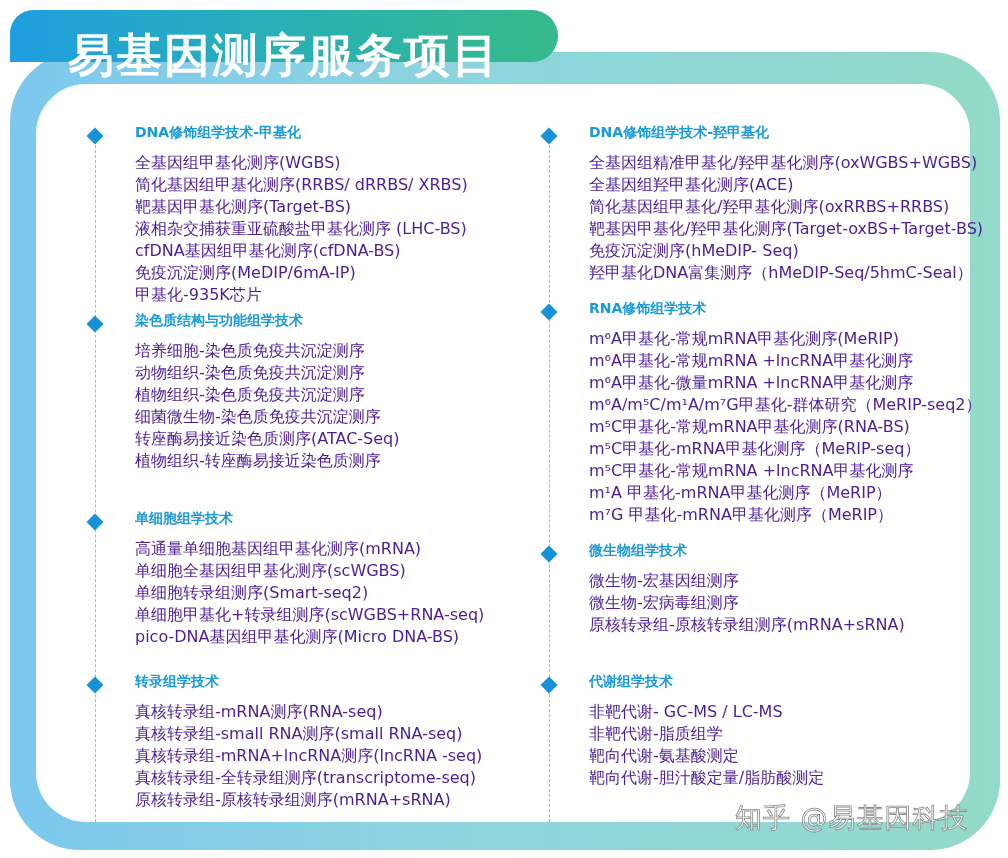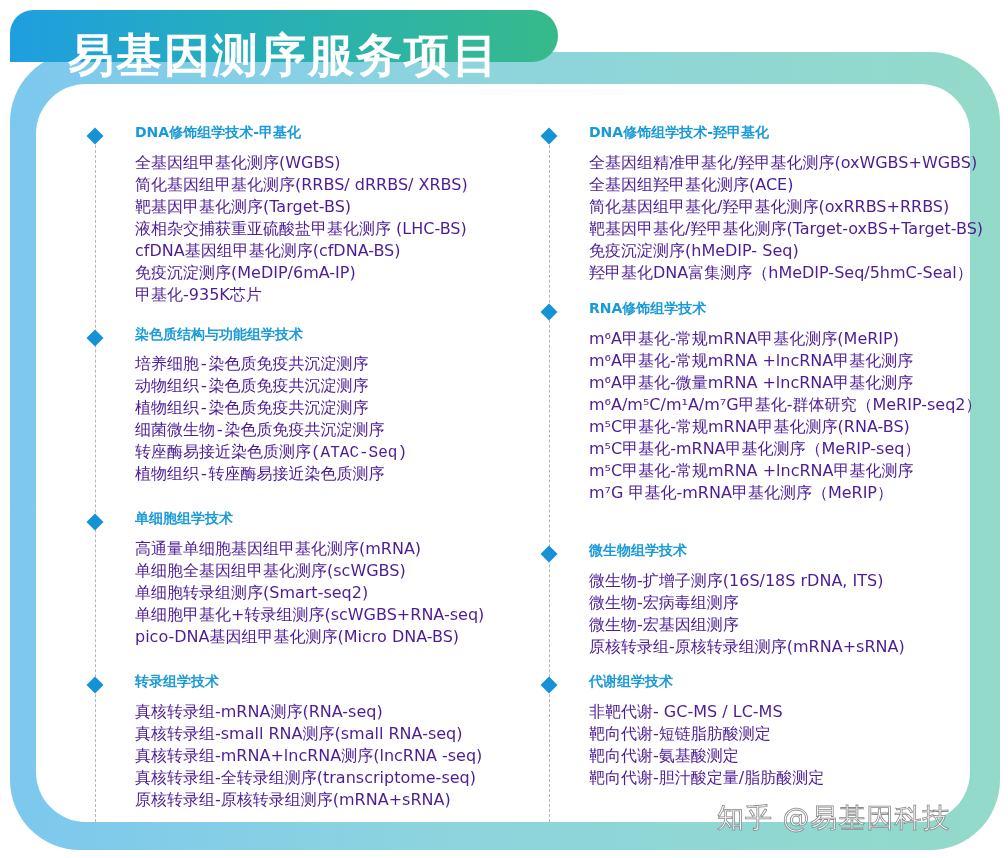--- a/index.html
+++ b/index.html
@@ -42,21 +42,21 @@
   }
   .sec-title {
     position:absolute; left:49px; top:2px; font-size:14px; font-weight:bold;
     color:#1a9ad9; white-space:nowrap;
   }
   .items { list-style:none; margin:0; padding:0 0 0 49px; }
   .items li {
     font-size:16px; color:#4c1d95; line-height:22px; height:22px; white-space:nowrap;
   }
   .watermark {
-    position:absolute; left:717px; top:800px; font-size:27px; color:rgba(255,255,255,0.85);
+    position:absolute; left:735px; top:800px; font-size:27px; color:rgba(255,255,255,0.85);
     -webkit-text-stroke:0.8px #8a8a8a; letter-spacing:1px; white-space:nowrap;
   }
 </style>
 </head>
 <body>
 
 <div class="frame-outer"></div>
 <div class="frame-inner"></div>
 
 <div class="title-tab">
@@ -75,21 +75,21 @@
       <li>全基因组甲基化测序(WGBS)</li>
       <li>简化基因组甲基化测序(RRBS/ dRRBS/ XRBS)</li>
       <li>靶基因甲基化测序(Target-BS)</li>
       <li>液相杂交捕获重亚硫酸盐甲基化测序 (LHC-BS)</li>
       <li>cfDNA基因组甲基化测序(cfDNA-BS)</li>
       <li>免疫沉淀测序(MeDIP/6mA-IP)</li>
       <li>甲基化-935K芯片</li>
     </ul>
   </div>
 
-  <div class="section" style="position:absolute;top:202px;font-family:Liberation Mono, monospace;">
+  <div class="section" style="position:absolute;top:188px;">
     <div class="sec-head">
         <span class="diamond"></span>
       <span class="sec-title">染色质结构与功能组学技术</span>
       </div>
     <ul class="items">
       <li>培养细胞-染色质免疫共沉淀测序</li>
       <li>动物组织-染色质免疫共沉淀测序</li>
       <li>植物组织-染色质免疫共沉淀测序</li>
       <li>细菌微生物-染色质免疫共沉淀测序</li>
       <li>转座酶易接近染色质测序(ATAC-Seq)</li>
@@ -150,44 +150,44 @@
       <span class="sec-title">RNA修饰组学技术</span>
       </div>
     <ul class="items">
       <li>m⁶A甲基化-常规mRNA甲基化测序(MeRIP)</li>
       <li>m⁶A甲基化-常规mRNA +lncRNA甲基化测序</li>
       <li>m⁶A甲基化-微量mRNA +lncRNA甲基化测序</li>
       <li>m⁶A/m⁵C/m¹A/m⁷G甲基化-群体研究（MeRIP-seq2）</li>
       <li>m⁵C甲基化-常规mRNA甲基化测序(RNA-BS)</li>
       <li>m⁵C甲基化-mRNA甲基化测序（MeRIP-seq）</li>
       <li>m⁵C甲基化-常规mRNA +lncRNA甲基化测序</li>
+      <li>m¹A 甲基化-mRNA甲基化测序（MeRIP）</li>
       <li>m⁷G 甲基化-mRNA甲基化测序（MeRIP）</li>
     </ul>
   </div>
 
   <div class="section" style="position:absolute;top:418px;">
     <div class="sec-head">
         <span class="diamond"></span>
       <span class="sec-title">微生物组学技术</span>
       </div>
     <ul class="items">
-      <li>微生物-扩增子测序(16S/18S rDNA, ITS)</li>
+      <li>微生物-宏基因组测序</li>
       <li>微生物-宏病毒组测序</li>
-      <li>微生物-宏基因组测序</li>
       <li>原核转录组-原核转录组测序(mRNA+sRNA)</li>
     </ul>
   </div>
 
   <div class="section" style="position:absolute;top:549px;">
     <div class="sec-head">
         <span class="diamond"></span>
       <span class="sec-title">代谢组学技术</span>
       </div>
     <ul class="items">
       <li>非靶代谢- GC-MS / LC-MS</li>
-      <li>靶向代谢-短链脂肪酸测定</li>
+      <li>非靶代谢-脂质组学</li>
       <li>靶向代谢-氨基酸测定</li>
       <li>靶向代谢-胆汁酸定量/脂肪酸测定</li>
     </ul>
   </div>
 </div>
 
 <div class="watermark">知乎 @易基因科技</div>
 
 </body></html>

